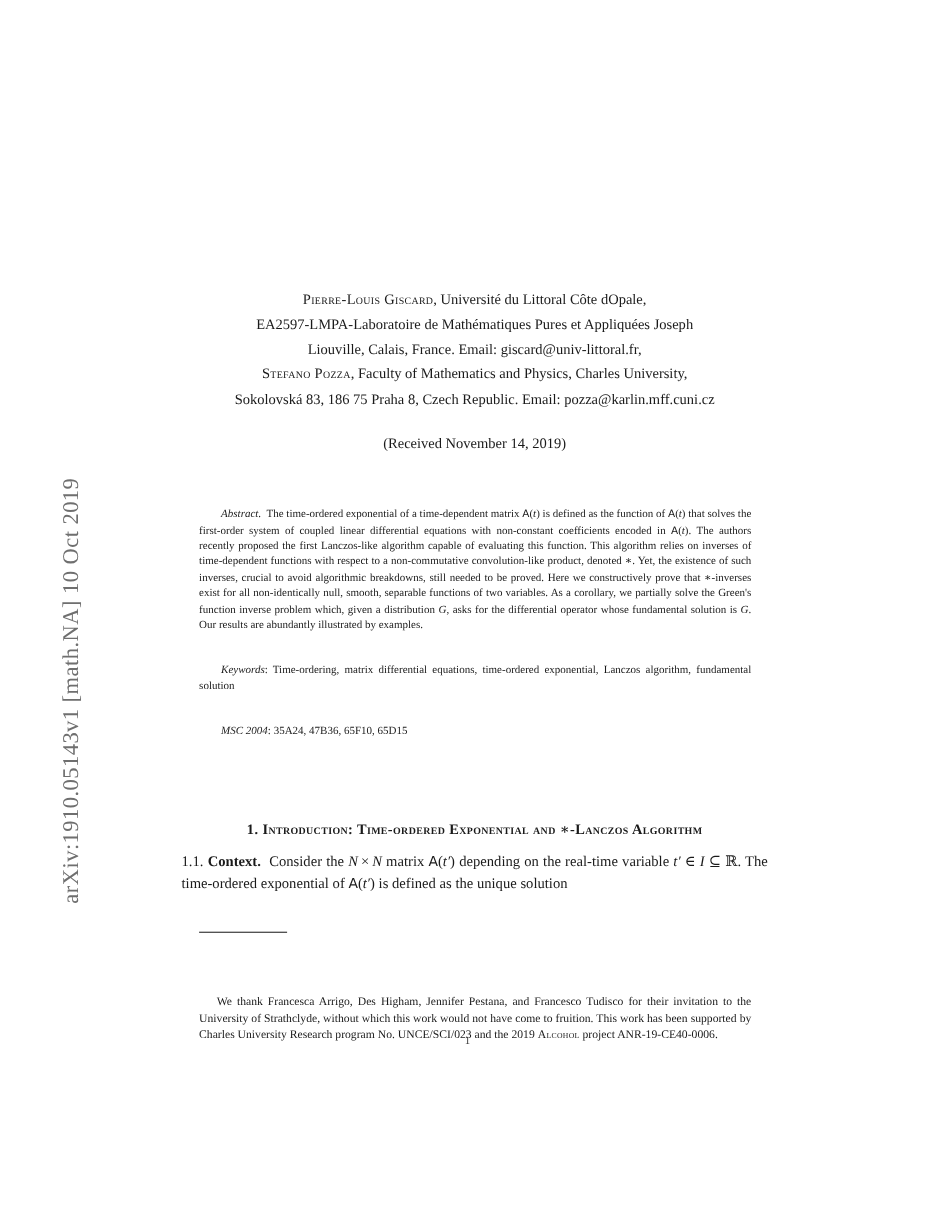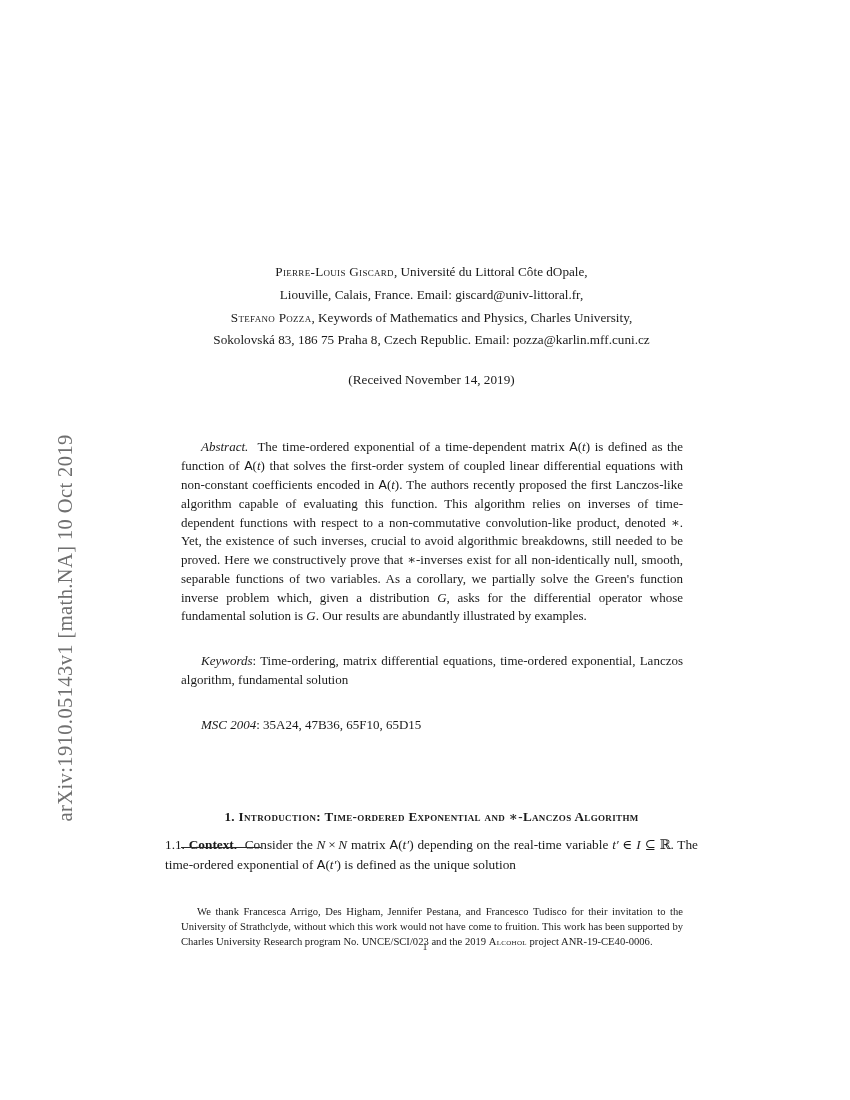--- a/index.html
+++ b/index.html
@@ -82,21 +82,21 @@
     margin-top: 20px;
     text-align: center;
     font-size: 13.2px;
   }
 
   
   .abstract-block {
     margin-top: 50px;
     margin-left: 16px;
     margin-right: 15px;
-    font-size: 13px;
+    font-size: 10px;
     line-height: 1.445;
     text-align: justify;
   }
   .abstract-block p {
     margin: 0;
   }
   .abstract-block p.indent {
     text-indent: 20px;
   }
   .abstract-block p + p.meta {
@@ -170,22 +170,23 @@
 
   <div class="arxiv-stamp">
     <div class="stamp-text">arXiv:1910.05143v1  [math.NA]  10 Oct 2019</div>
   </div>
 
   <div class="content">
 
 
     <div class="authors">
       <span class="line"><span class="sc">Pierre-Louis Giscard</span><span>, Université du Littoral Côte dOpale,</span></span>
+      <span class="line">EA2597-LMPA-Laboratoire de Mathématiques Pures et Appliquées Joseph</span>
       <span class="line">Liouville, Calais, France. Email: giscard@univ-littoral.fr,</span>
-      <span class="line"><span class="sc">Stefano Pozza</span><span>, Keywords of Mathematics and Physics, Charles University,</span></span>
+      <span class="line"><span class="sc">Stefano Pozza</span><span>, Faculty of Mathematics and Physics, Charles University,</span></span>
       <span class="line">Sokolovská 83, 186 75 Praha 8, Czech Republic. Email: pozza@karlin.mff.cuni.cz</span>
     </div>
 
     <div class="received">(Received November 14, 2019)</div>
 
     <div class="abstract-block">
       <p class="indent"><span class="it">Abstract.</span>&nbsp; <span>The time-ordered exponential of a time-dependent matrix </span><span class="mathup">A</span>(<span class="mathvar">t</span>)<span> is defined as the function of </span><span class="mathup">A</span>(<span class="mathvar">t</span>)<span> that solves the first-order system of coupled linear differential equations with non-constant coefficients encoded in </span><span class="mathup">A</span>(<span class="mathvar">t</span>)<span>. The authors recently proposed the first Lanczos-like algorithm capable of evaluating this function. This algorithm relies on inverses of time-dependent functions with respect to a non-commutative convolution-like product, denoted ∗. Yet, the existence of such inverses, crucial to avoid algorithmic breakdowns, still needed to be proved. Here we constructively prove that ∗-inverses exist for all non-identically null, smooth, separable functions of two variables. As a corollary, we partially solve the Green's function inverse problem which, given a distribution </span><span class="mathvar">G</span><span>, asks for the differential operator whose fundamental solution is </span><span class="mathvar">G</span><span>. Our results are abundantly illustrated by examples.</span></p>
 
       <p class="indent meta"><span class="it">Keywords</span><span>: Time-ordering, matrix differential equations, time-ordered exponential, Lanczos algorithm, fundamental solution</span></p>
 

